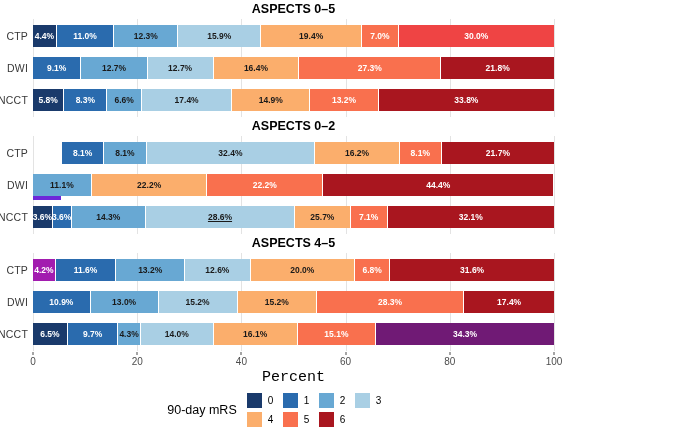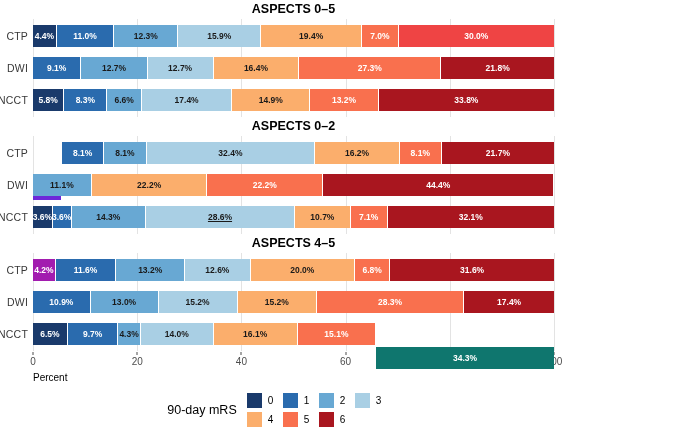--- a/index.html
+++ b/index.html
@@ -105,24 +105,26 @@
     position: absolute;
     top: 4px;
     transform: translateX(-50%);
     font-size: 10px;
     color: #4d4d4d;
   }
 
   .x-axis-label-row {
     margin-left: 33px;
     margin-right: 4px;
-    font-size: 10px;
+    text-align: center;
+    font-size: 15px;
     color: #000000;
     line-height: 14px;
     margin-top: 2px;
+    font-family: Liberation Mono, monospace;
   }
 
   .legend {
     display: flex;
     justify-content: center;
     align-items: center;
     gap: 10px;
     margin-top: 8px;
   }
   .legend-title { font-size: 12.5px; color: #000000; }
@@ -214,21 +216,21 @@
               <div class="seg" style="width: 11.1%; background: rgb(104, 168, 211); color: rgb(26, 26, 26);">11.1%</div>
               <div class="seg" style="width: 22.2%; background: rgb(251, 174, 108); color: rgb(26, 26, 26);">22.2%</div>
               <div class="seg" style="width: 22.2%; background: rgb(249, 112, 78); color: rgb(255, 255, 255);">22.2%</div>
               <div class="seg" style="width: 44.4%; background: rgb(169, 22, 31); color: rgb(255, 255, 255);">44.4%</div>
             </div>
             <div class="bar-row">
               <div class="seg" style="width: 3.6%; background: rgb(26, 58, 107); color: rgb(255, 255, 255);">3.6%</div>
               <div class="seg" style="width: 3.6%; background: rgb(42, 107, 174); color: rgb(255, 255, 255);">3.6%</div>
               <div class="seg" style="width: 14.3%; background: rgb(104, 168, 211); color: rgb(26, 26, 26);">14.3%</div>
               <div class="seg" style="width: 28.6%; background: rgb(169, 207, 228); color: rgb(26, 26, 26); text-decoration: underline;">28.6%</div>
-              <div class="seg" style="width: 10.7%; background: rgb(251, 174, 108); color: rgb(26, 26, 26);">10.7%</div>
+              <div class="seg" style="width: 10.7%; background: rgb(251, 174, 108); color: rgb(26, 26, 26);">25.7%</div>
               <div class="seg" style="width: 7.1%; background: rgb(249, 112, 78); color: rgb(255, 255, 255);">7.1%</div>
               <div class="seg" style="width: 32.1%; background: rgb(169, 22, 31); color: rgb(255, 255, 255);">32.1%</div>
             </div>
           </div>
         </div>
       </section>
       <section class="panel">
         <h2 class="panel-title">ASPECTS 4–5</h2>
         <div class="panel-body">
           <div class="labels-col">
@@ -260,21 +262,21 @@
               <div class="seg" style="width: 28.3%; background: rgb(249, 112, 78); color: rgb(255, 255, 255);">28.3%</div>
               <div class="seg" style="width: 17.4%; background: rgb(169, 22, 31); color: rgb(255, 255, 255);">17.4%</div>
             </div>
             <div class="bar-row">
               <div class="seg" style="width: 6.5%; background: rgb(26, 58, 107); color: rgb(255, 255, 255);">6.5%</div>
               <div class="seg" style="width: 9.7%; background: rgb(42, 107, 174); color: rgb(255, 255, 255);">9.7%</div>
               <div class="seg" style="width: 4.3%; background: rgb(104, 168, 211); color: rgb(26, 26, 26);">4.3%</div>
               <div class="seg" style="width: 14%; background: rgb(169, 207, 228); color: rgb(26, 26, 26);">14.0%</div>
               <div class="seg" style="width: 16.1%; background: rgb(251, 174, 108); color: rgb(26, 26, 26);">16.1%</div>
               <div class="seg" style="width: 15.1%; background: rgb(249, 112, 78); color: rgb(255, 255, 255);">15.1%</div>
-              <div class="seg" style="width: 34.3%; background: #0f766e; color: rgb(255, 255, 255); margin-top: 24px;">34.3%</div>
+              <div class="seg" style="width: 34.3%; background: #701a75; color: rgb(255, 255, 255);">34.3%</div>
             </div>
           </div>
         </div>
       </section>
     </div>
 
   <div class="axis-row">
     <div class="axis-gutter"></div>
     <div class="axis-track" id="axis-track">
         <div class="tick-mark" style="left: 0%;"></div>

